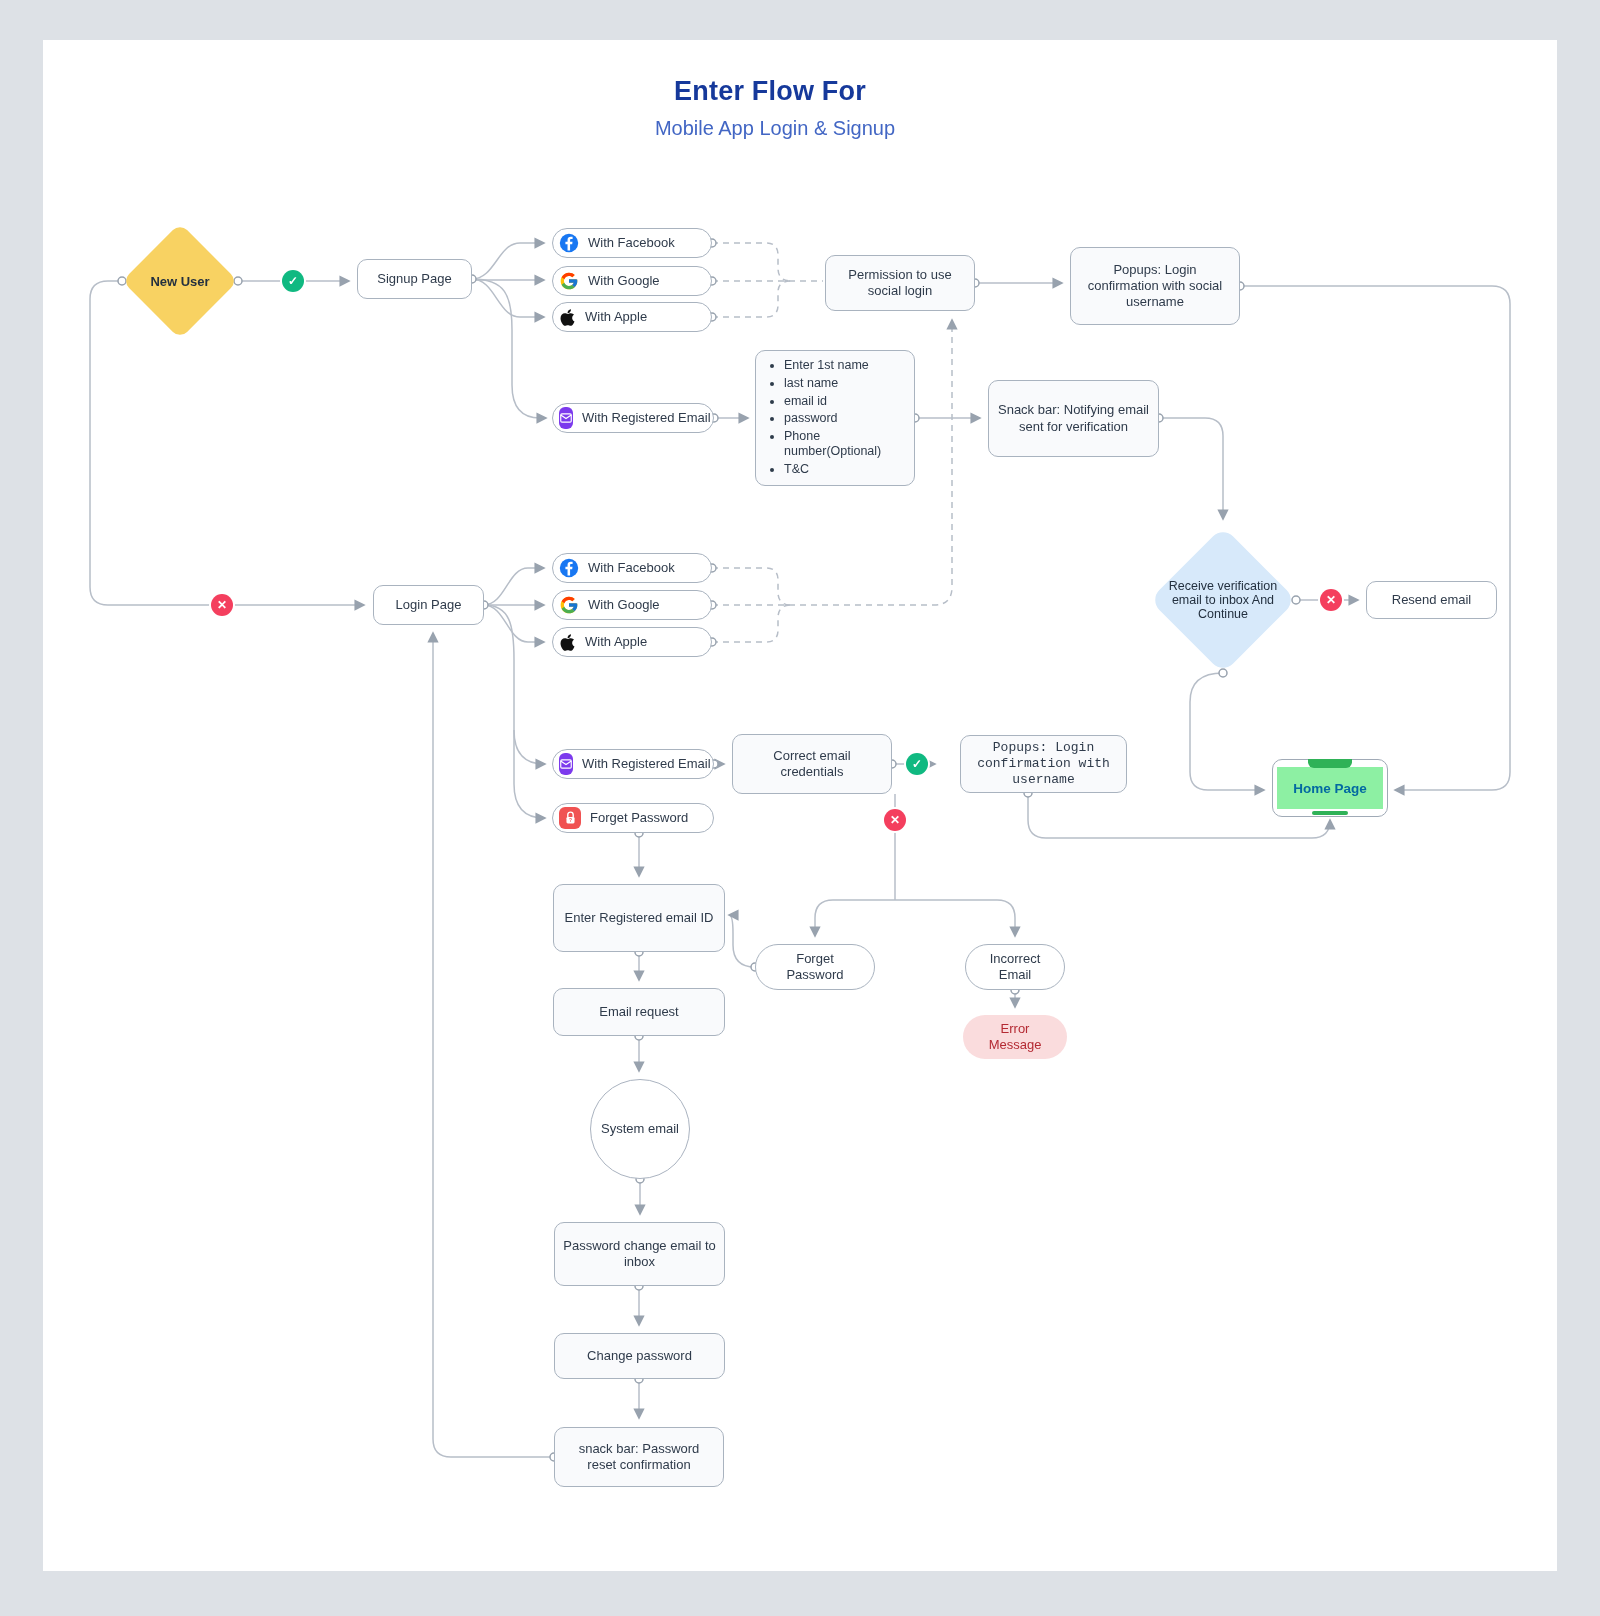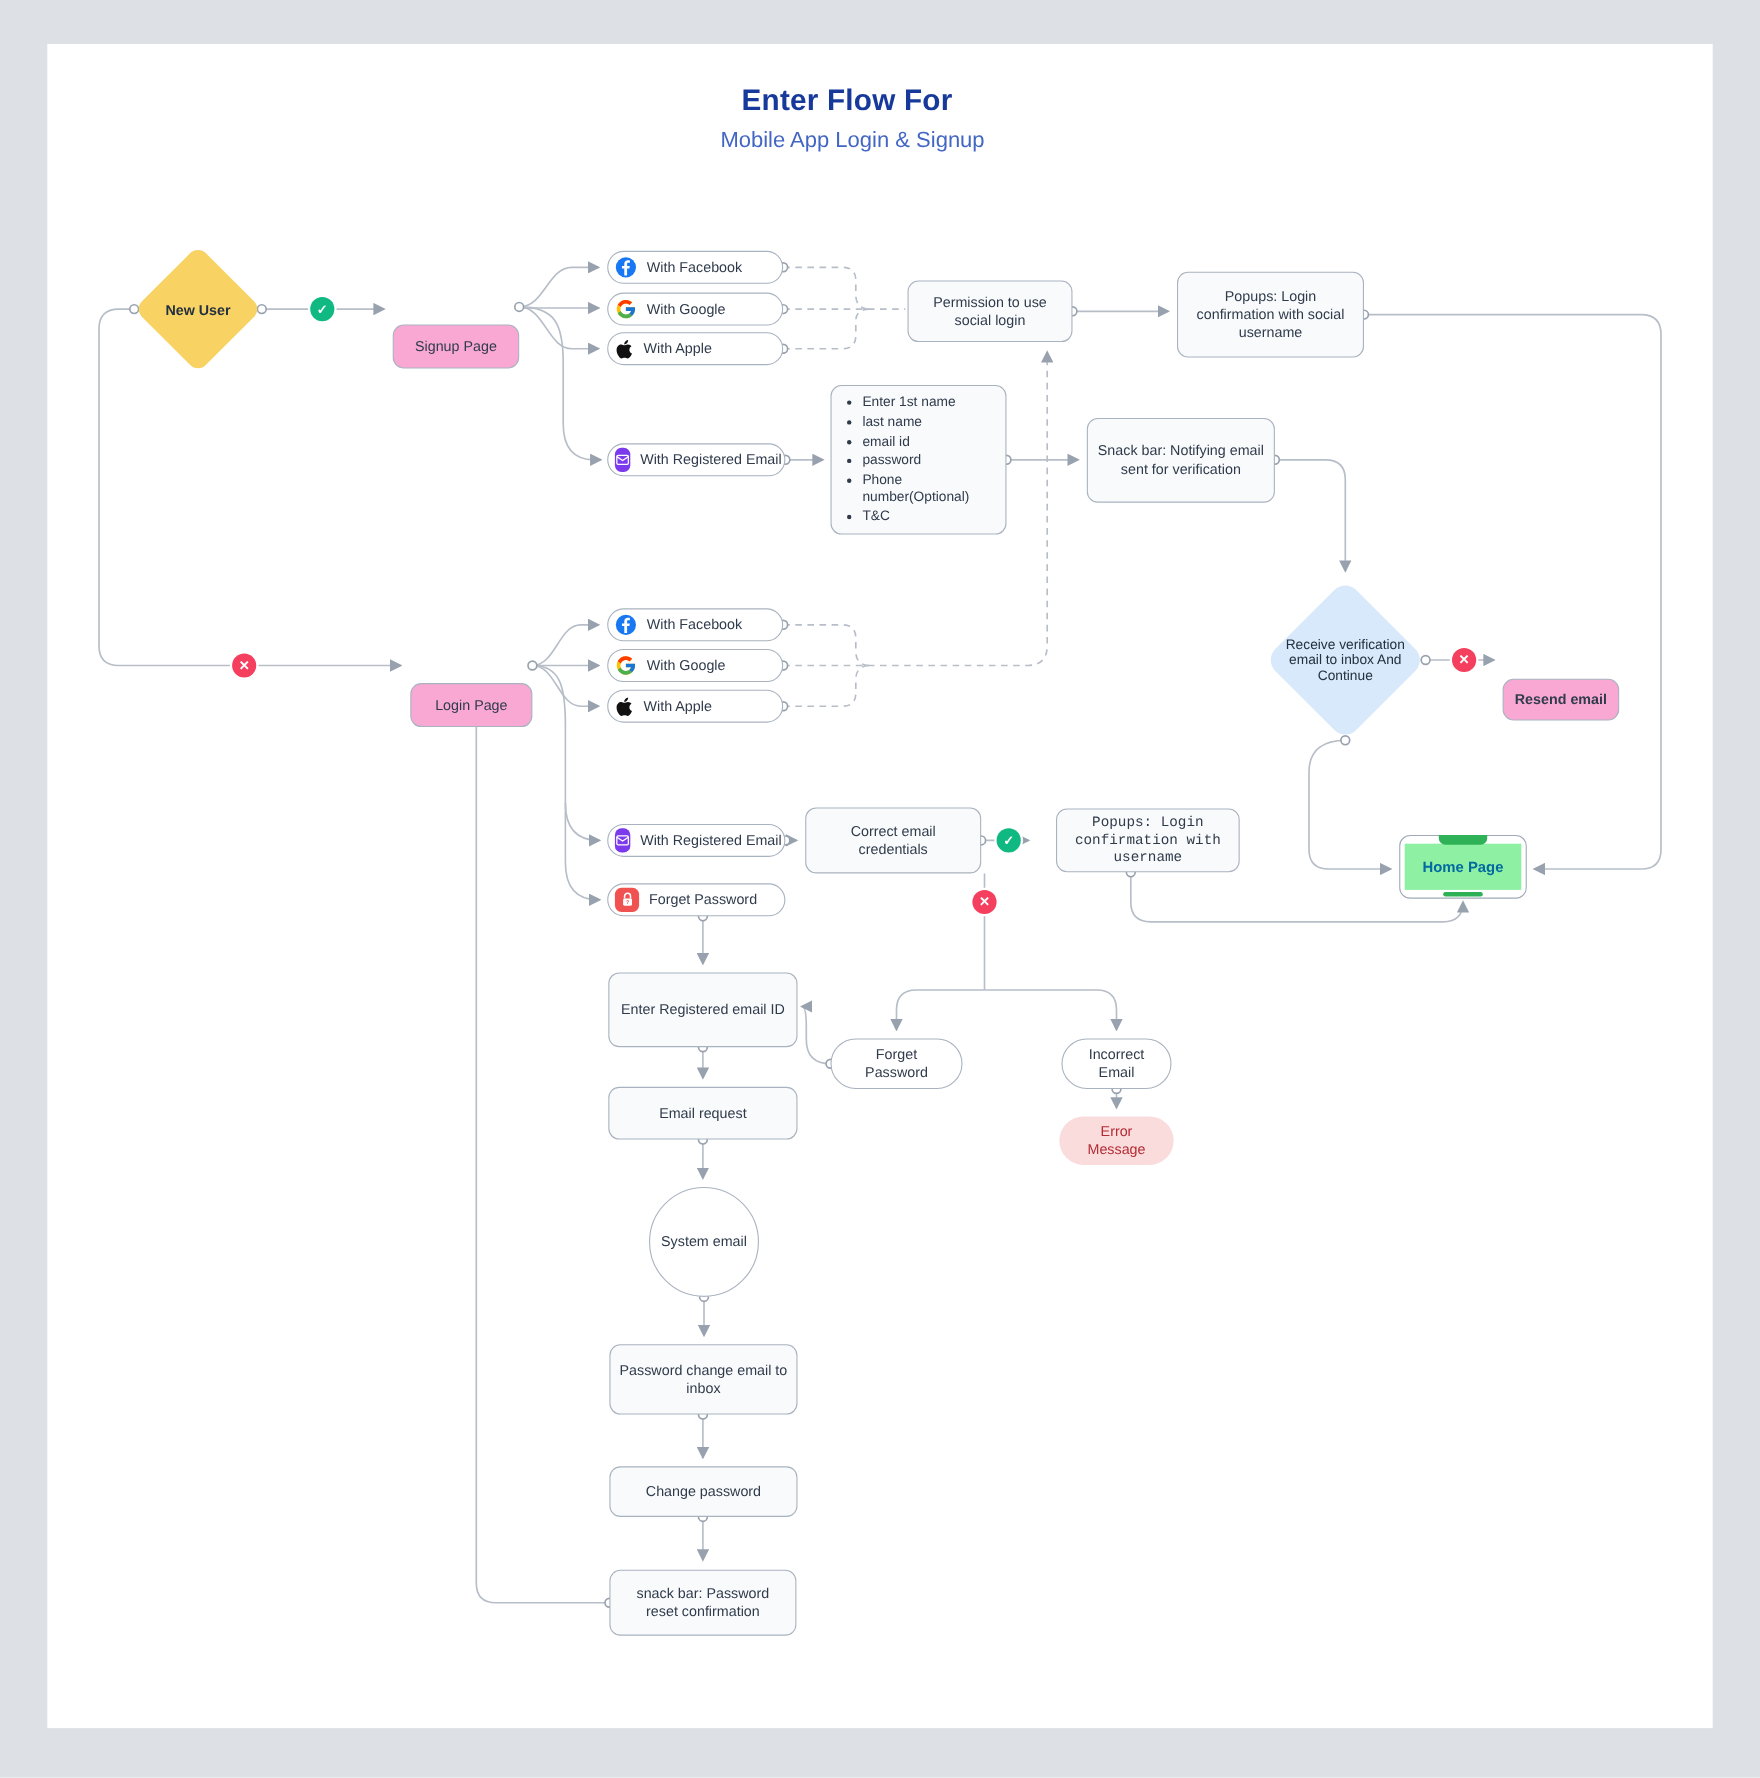--- a/index.html
+++ b/index.html
@@ -10,21 +10,21 @@
   }
   .canvas{position:absolute;left:43px;top:40px;width:1514px;height:1531px;background:#ffffff;}
   .title{position:absolute;left:40px;top:76px;width:1460px;text-align:center;
     font-size:27px;font-weight:bold;color:#16399b;letter-spacing:.2px;}
   .subtitle{position:absolute;left:40px;top:117px;width:1470px;text-align:center;
     font-size:20px;font-weight:400;color:#4266c4;}
   svg.edges{position:absolute;left:0;top:0;width:1600px;height:1616px;}
   .node{position:absolute;box-sizing:border-box;display:flex;align-items:center;justify-content:center;
     text-align:center;color:#2f3b4b;font-size:13px;line-height:1.25;}
   .box{background:#f9fafc;border:1.5px solid #a9b3bf;border-radius:10px;padding:4px 8px;}
-  .white{background:#f9a8d4;margin-top:36px;}
+  .white{background:#ffffff;}
   .pill{background:#ffffff;border:1.5px solid #a9b3bf;border-radius:999px;
     justify-content:flex-start;padding:0 10px 0 6px;gap:9px;white-space:nowrap;}
   .pill .badge-ico{flex:0 0 auto;display:flex;align-items:center;justify-content:center;}
   .resultpill{background:#ffffff;border:1.5px solid #a9b3bf;border-radius:24px;padding:2px 6px;}
   .errorpill{background:#fadcdd;border-radius:22px;color:#b42a33;padding:2px 6px;}
   .circle{background:#ffffff;border:1.5px solid #aab3c0;border-radius:50%;justify-content:center;}
   .diamond{position:absolute;}
   .diamond .shape{position:absolute;transform:rotate(45deg);}
   .diamond .dlabel{position:absolute;inset:0;display:flex;align-items:center;justify-content:center;
     text-align:center;font-size:13px;color:#23303f;}
@@ -180,21 +180,21 @@
     <li>password</li>
     <li>Phone number(Optional)</li>
     <li>T&amp;C</li>
   </ul>
 </div>
 
 <div class="node box" style="left:988px;top:380px;width:171px;height:77px;">
   <span>Snack bar: Notifying email sent for verification</span>
 </div>
 
-<div class="node box white" style="left:1366px;top:581px;width:106px;height:38px;font-weight:bold;">
+<div class="node box white" style="left:1366px;top:581px;width:131px;height:38px;">
   <span>Resend email</span>
 </div>
 
 <div class="node box" style="left:732px;top:734px;width:160px;height:60px;">
   <span>Correct email credentials</span>
 </div>
 
 <div class="node box" style="left:960px;top:735px;width:167px;height:58px;font-family:Liberation Mono, monospace;">
   <span>Popups: Login confirmation with username</span>
 </div>

